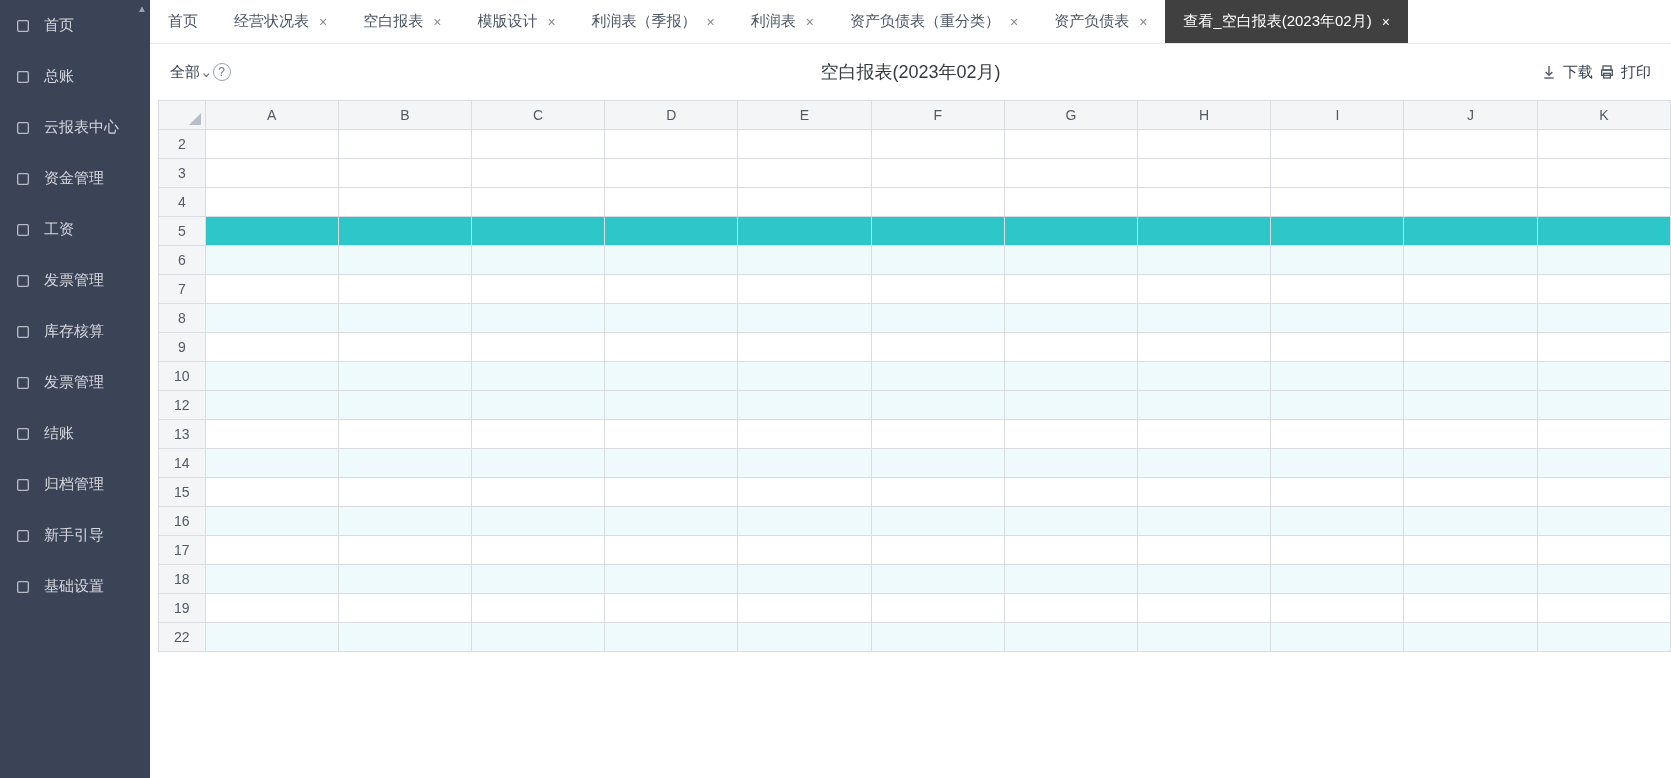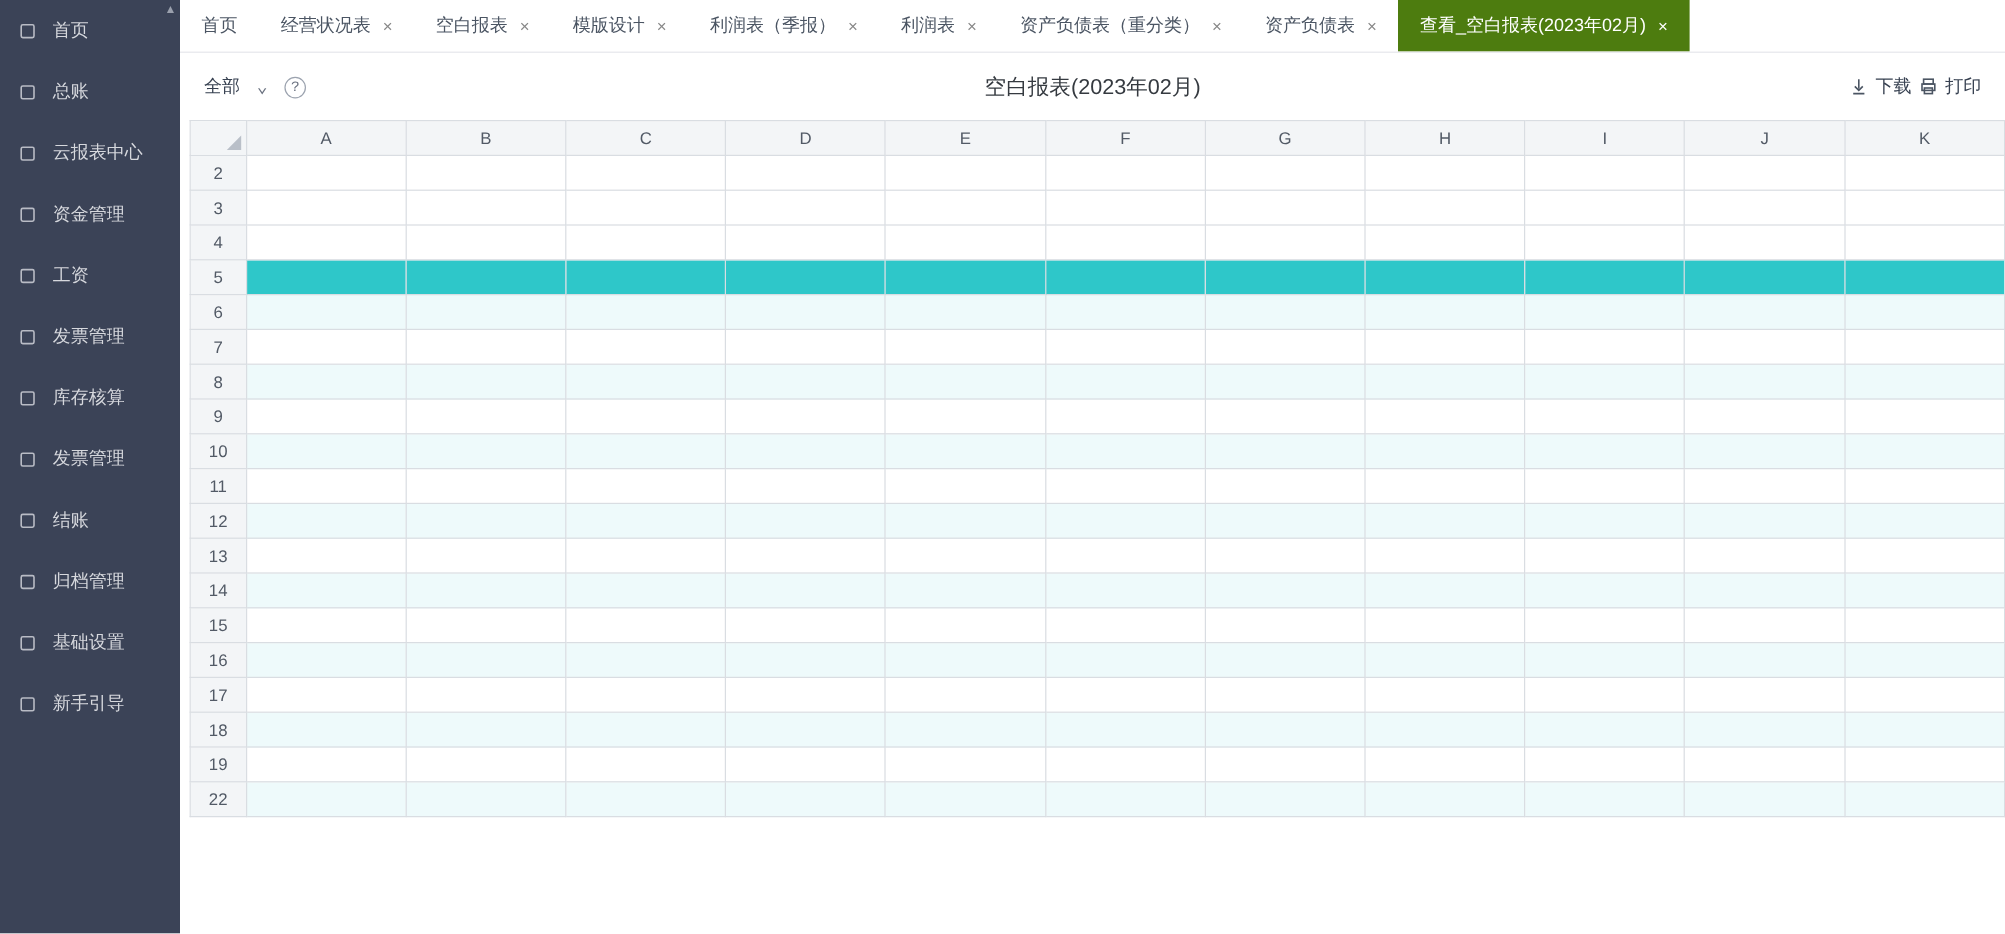--- a/index.html
+++ b/index.html
@@ -55,40 +55,38 @@
     display: flex;
     align-items: center;
     gap: 10px;
     padding: 0 18px;
     color: #4b5563;
     font-size: 15px;
     cursor: pointer;
   }
   .tab-close { color: #888; font-size: 14px; cursor: pointer; }
   .tab.active {
-    background: #4d7c0f;
+    background: #404040;
     color: #fff;
   }
   .tab.active .tab-close { color: #fff; }
 
   
   .toolbar {
     display: flex;
     align-items: center;
     height: 56px;
     padding: 0 20px;
     position: relative;
   }
   .filter-box {
     display: flex;
-    align-items: flex-end;
-    gap: 14px;
+    align-items: flex-start;
     color: #374151;
     font-size: 15px;
-    font-family: Liberation Mono, monospace;
   }
   .chevron { color: #6b7280; }
   .help-icon {
     width: 18px; height: 18px; border: 1.2px solid #9ca3af; border-radius: 50%;
     display: inline-flex; align-items: center; justify-content: center;
     font-size: 12px; color: #6b7280;
   }
   .title-center {
     position: absolute;
     left: 50%; transform: translateX(-50%);
@@ -237,29 +235,29 @@
           </svg>
         </span>
         <span>归档管理</span>
       </div>
       <div class="sidebar-item">
         <span class="side-icon">
           <svg viewBox="0 0 24 24" width="16" height="16" fill="none" stroke="currentColor" stroke-width="2">
             <rect x="4" y="4" width="16" height="16" rx="2"></rect>
           </svg>
         </span>
+        <span>新手引导</span>
+      </div>
+      <div class="sidebar-item">
+        <span class="side-icon">
+          <svg viewBox="0 0 24 24" width="16" height="16" fill="none" stroke="currentColor" stroke-width="2">
+            <rect x="4" y="4" width="16" height="16" rx="2"></rect>
+          </svg>
+        </span>
         <span>基础设置</span>
-      </div>
-      <div class="sidebar-item">
-        <span class="side-icon">
-          <svg viewBox="0 0 24 24" width="16" height="16" fill="none" stroke="currentColor" stroke-width="2">
-            <rect x="4" y="4" width="16" height="16" rx="2"></rect>
-          </svg>
-        </span>
-        <span>新手引导</span>
       </div>
     </div>
 </nav>
 
 <div class="main">
 
   <div class="tabbar" id="tabbar">
       <div class="tab no-close">
         <span>首页</span>
       </div>
@@ -470,34 +468,20 @@
             <td></td>
             <td></td>
             <td></td>
             <td></td>
             <td></td>
             <td></td>
             <td></td>
             <td></td>
             <td></td>
           </tr>
-          <tr>
-            <th class="rowhead">11</th>
-            <td></td>
-            <td></td>
-            <td></td>
-            <td></td>
-            <td></td>
-            <td></td>
-            <td></td>
-            <td></td>
-            <td></td>
-            <td></td>
-            <td></td>
-          </tr>
           <tr class="row-alt">
             <th class="rowhead">12</th>
             <td></td>
             <td></td>
             <td></td>
             <td></td>
             <td></td>
             <td></td>
             <td></td>
             <td></td>

